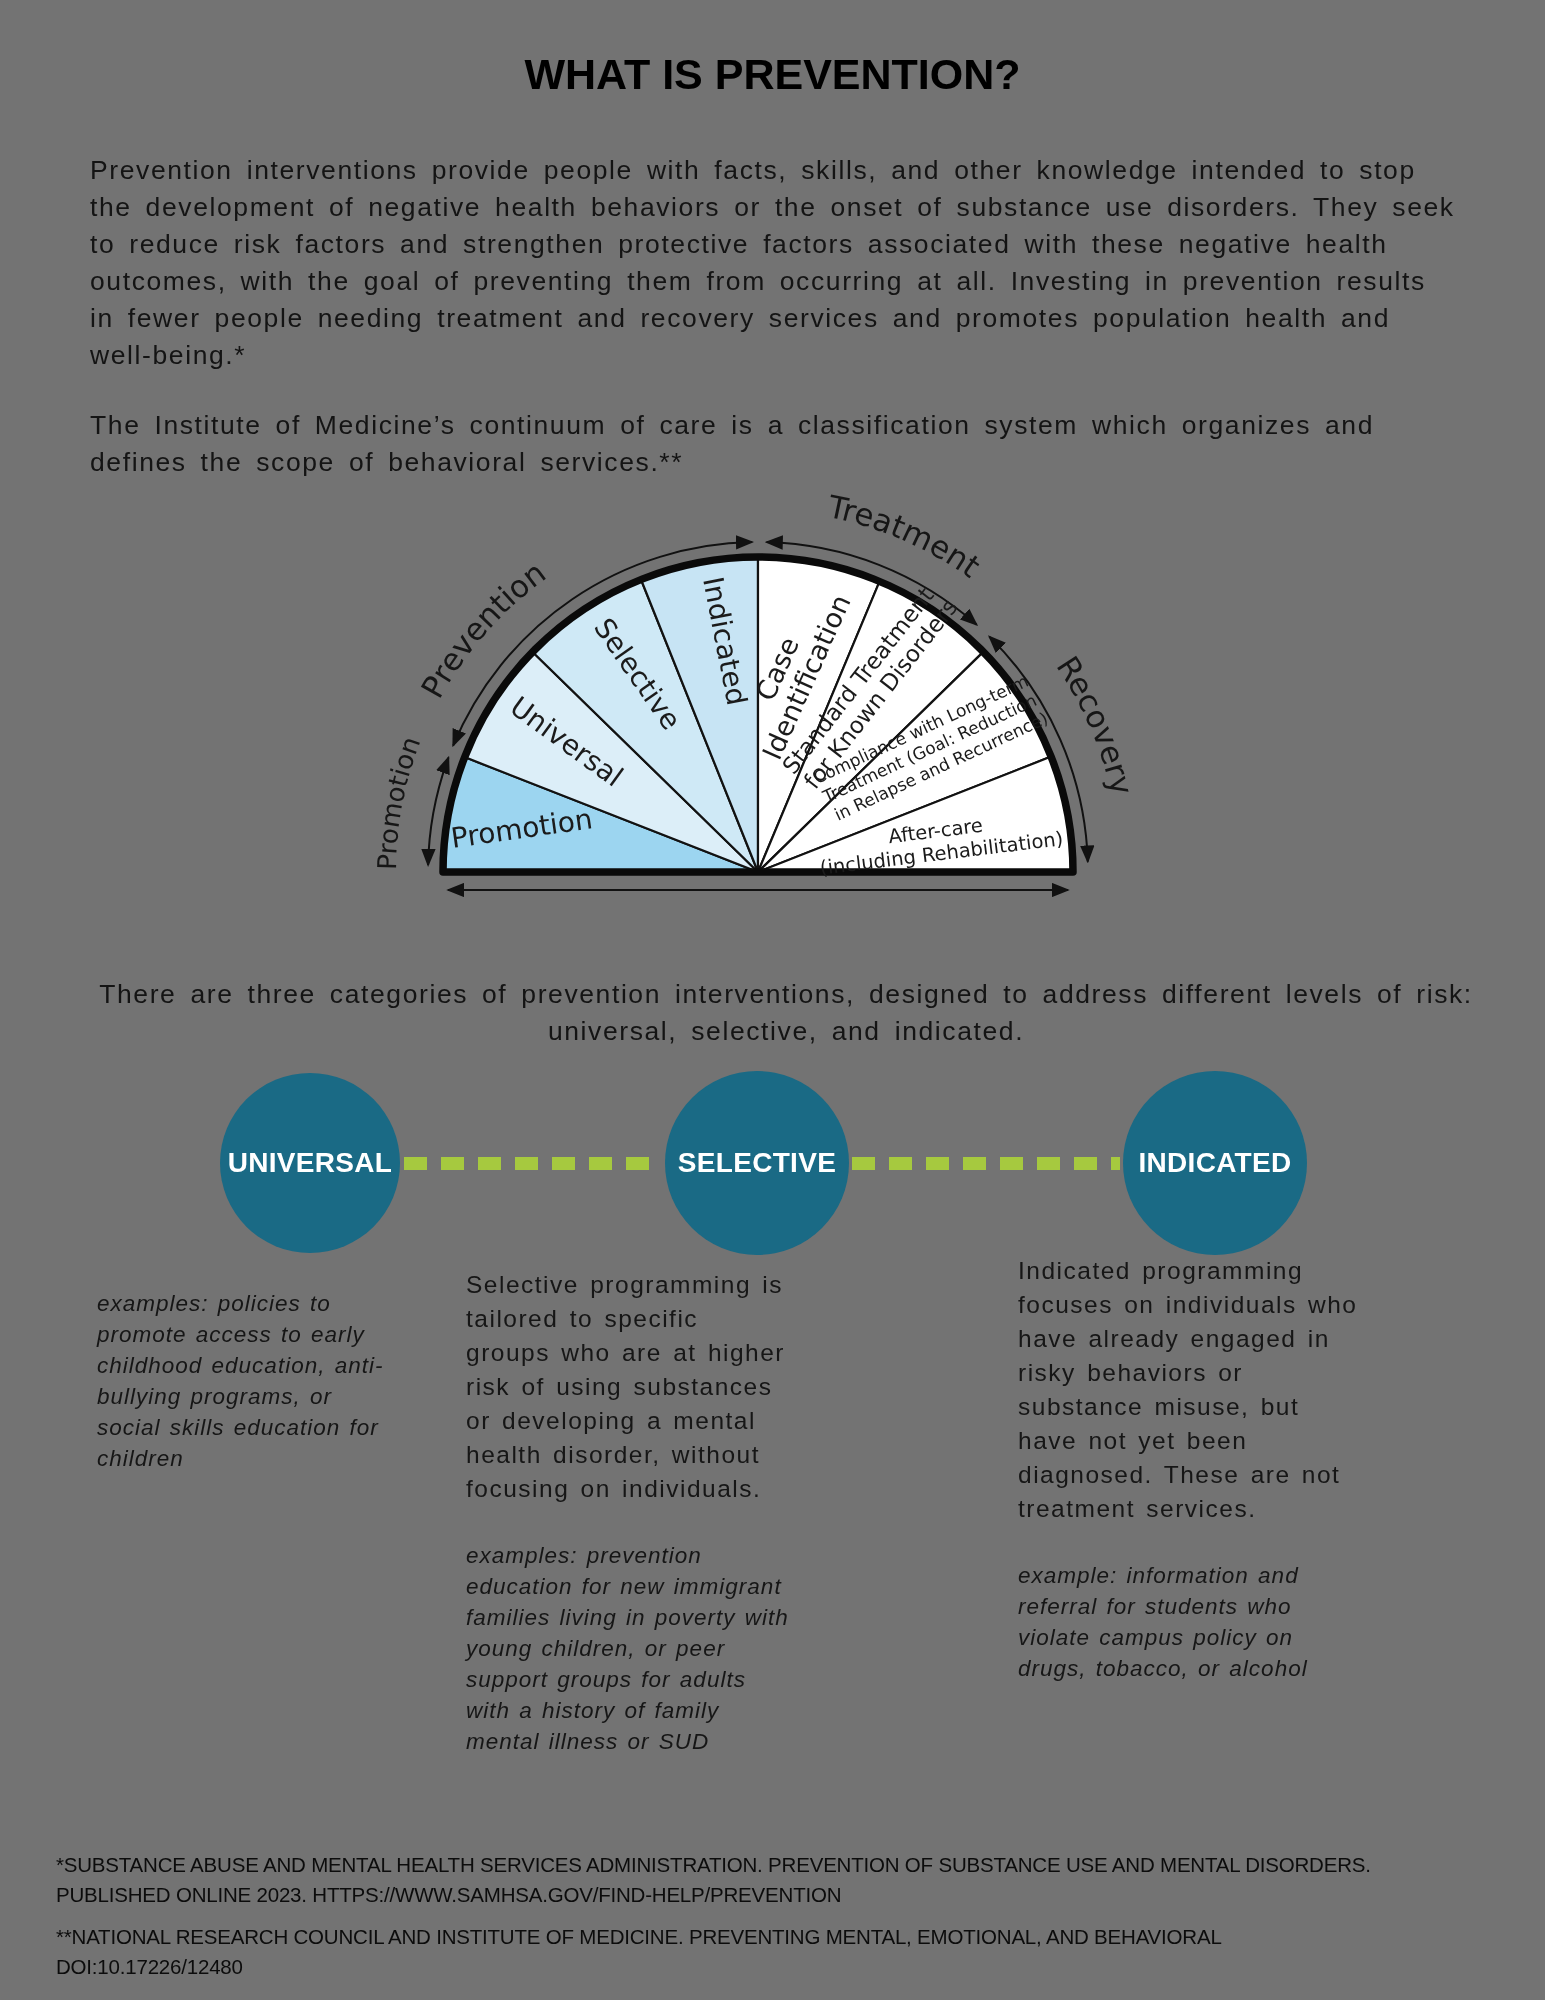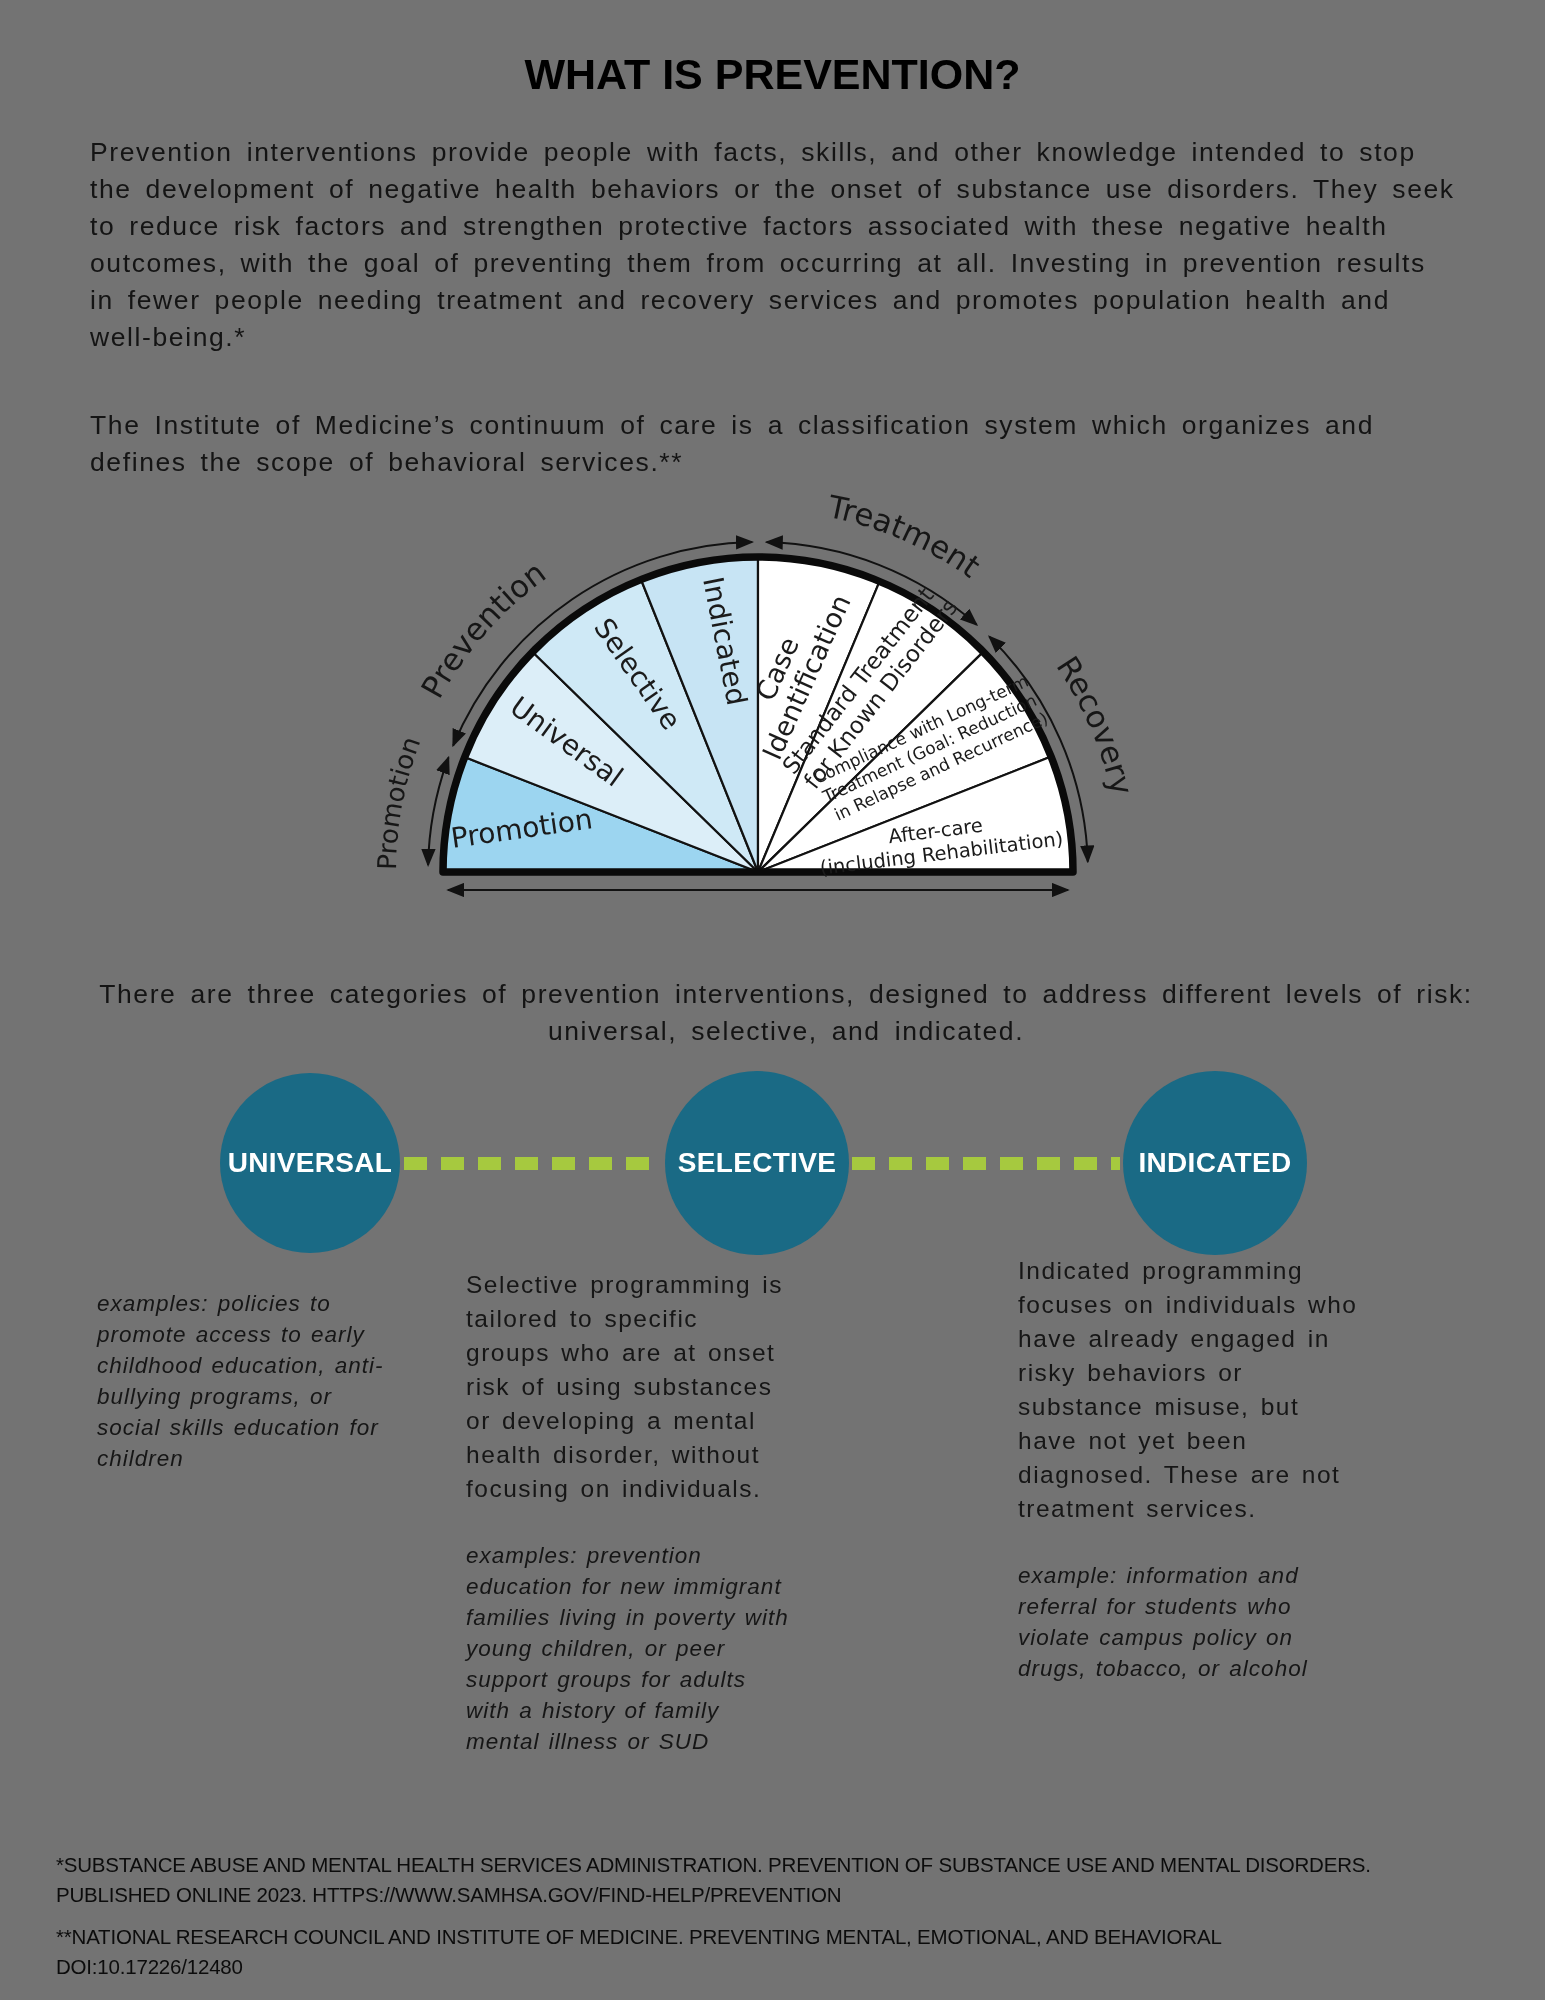--- a/index.html
+++ b/index.html
@@ -2,21 +2,21 @@
 <html><head>
 <meta charset="utf-8">
 <style>
   html,body{margin:0;padding:0;background:#fff;}
   .page{position:relative;width:1545px;height:2000px;background:#737373;overflow:hidden;
         font-family:"Liberation Sans",sans-serif;color:#111;}
   .title{position:absolute;top:50px;left:0;width:100%;text-align:center;
          font-size:43px;font-weight:700;color:#000;letter-spacing:0px;}
   .para{position:absolute;font-size:26.5px;line-height:37px;letter-spacing:1.6px;
         word-spacing:5px;color:#141414;}
-  #p1{left:90px;top:134px;width:1372px;}
+  #p1{left:90px;top:152px;width:1372px;}
   #p2{left:90px;top:407px;width:1330px;}
   #p3{left:90px;top:976px;width:1392px;text-align:center;}
   .diagram-wrap{position:absolute;left:290px;top:455px;width:900px;height:495px;}
   .diagram-wrap svg{display:block;width:100%;height:100%;}
   .seg-label{font-family:"DejaVu Sans",sans-serif;fill:#1b1b1b;}
   .arc-label{font-family:"DejaVu Sans",sans-serif;fill:#161616;}
   .circle{position:absolute;border-radius:50%;background:#1a6a85;color:#fff;
           display:flex;align-items:center;justify-content:center;
           font-weight:700;font-size:28px;letter-spacing:0.3px;}
   #circle-universal{left:220px;top:1073px;width:180px;height:180px;}
@@ -142,21 +142,21 @@
     <span>SELECTIVE</span>
   </div>
   <div class="circle" id="circle-indicated">
     <span>INDICATED</span>
   </div>
 
   <div class="col" id="col1">
     <div class="example">examples: policies to promote access to early childhood education, anti-bullying programs, or social skills education for children</div>
   </div>
   <div class="col" id="col2">
-    <div>Selective programming is tailored to specific groups who are at onset risk of using substances or developing a mental health disorder, without focusing on individuals.</div>
+    <div>Selective programming is tailored to specific groups who are at higher risk of using substances or developing a mental health disorder, without focusing on individuals.</div>
     <div class="example">examples: prevention education for new immigrant families living in poverty with young children, or peer support groups for adults with a history of family mental illness or SUD</div>
   </div>
   <div class="col" id="col3">
     <div>Indicated programming focuses on individuals who have already engaged in risky behaviors or substance misuse, but have not yet been diagnosed. These are not treatment services.</div>
     <div class="example">example: information and referral for students who violate campus policy on drugs, tobacco, or alcohol</div>
   </div>
 
   <div class="footnotes">
     <div class="footnote">
       <div>*SUBSTANCE ABUSE AND MENTAL HEALTH SERVICES ADMINISTRATION. PREVENTION OF SUBSTANCE USE AND MENTAL DISORDERS.</div>

